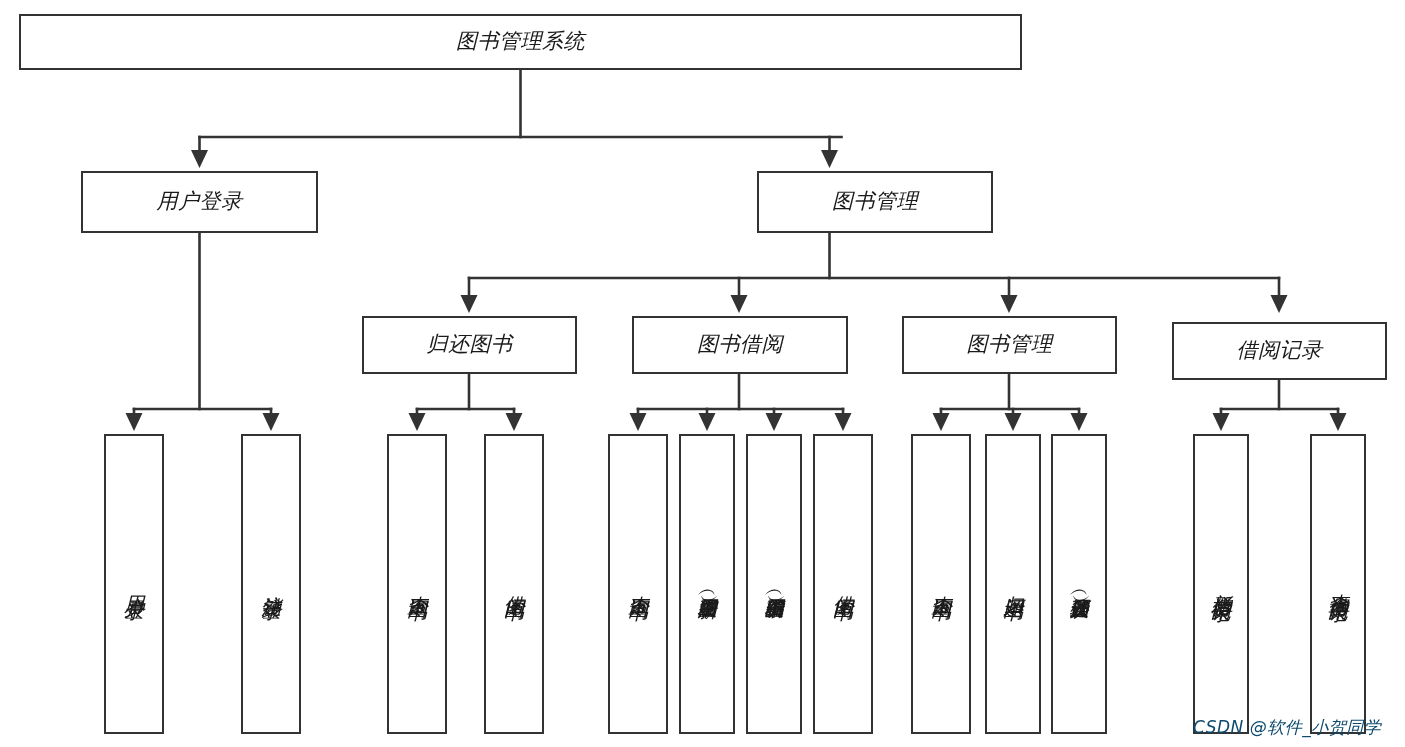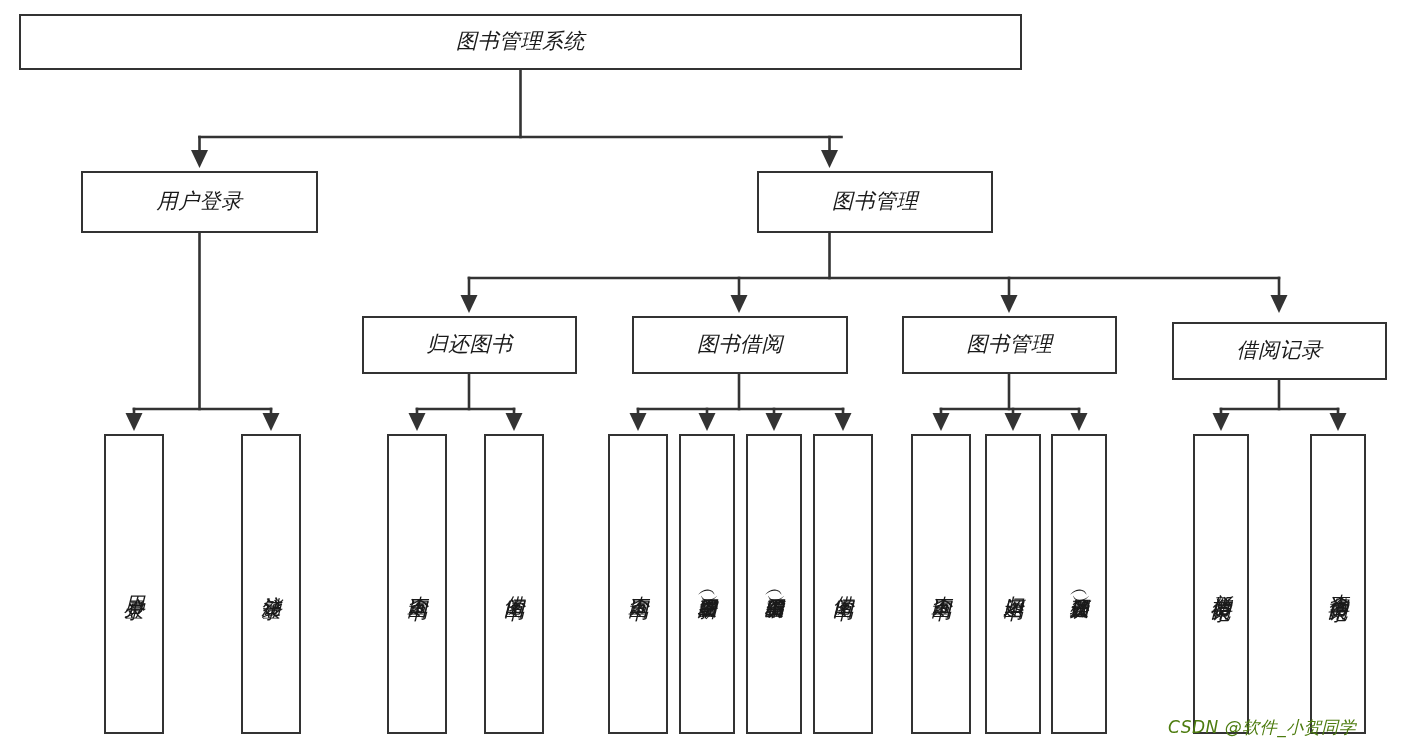--- a/index.html
+++ b/index.html
@@ -181,14 +181,14 @@
       <div class="node-box" style="left: 1051px; top: 434px; width: 56px; height: 300px;">
         <span class="node-v tight">确认归还（管理员）</span>
       </div>
       <div class="node-box" style="left: 1193px; top: 434px; width: 56px; height: 300px;">
         <span class="node-v">新增借阅记录</span>
       </div>
       <div class="node-box" style="left: 1310px; top: 434px; width: 56px; height: 300px;">
         <span class="node-v">查询借阅记录</span>
       </div>
     </div>
-  <div class="watermark" id="watermark" style="left: 1168px; top: 716px; color: #4d7c0f;">CSDN @软件_小贺同学</div>
+  <div class="watermark" id="watermark" style="left: 1193px; top: 716px; color: #0c4a6e;">CSDN @软件_小贺同学</div>
 </div>
 
 </body></html>

